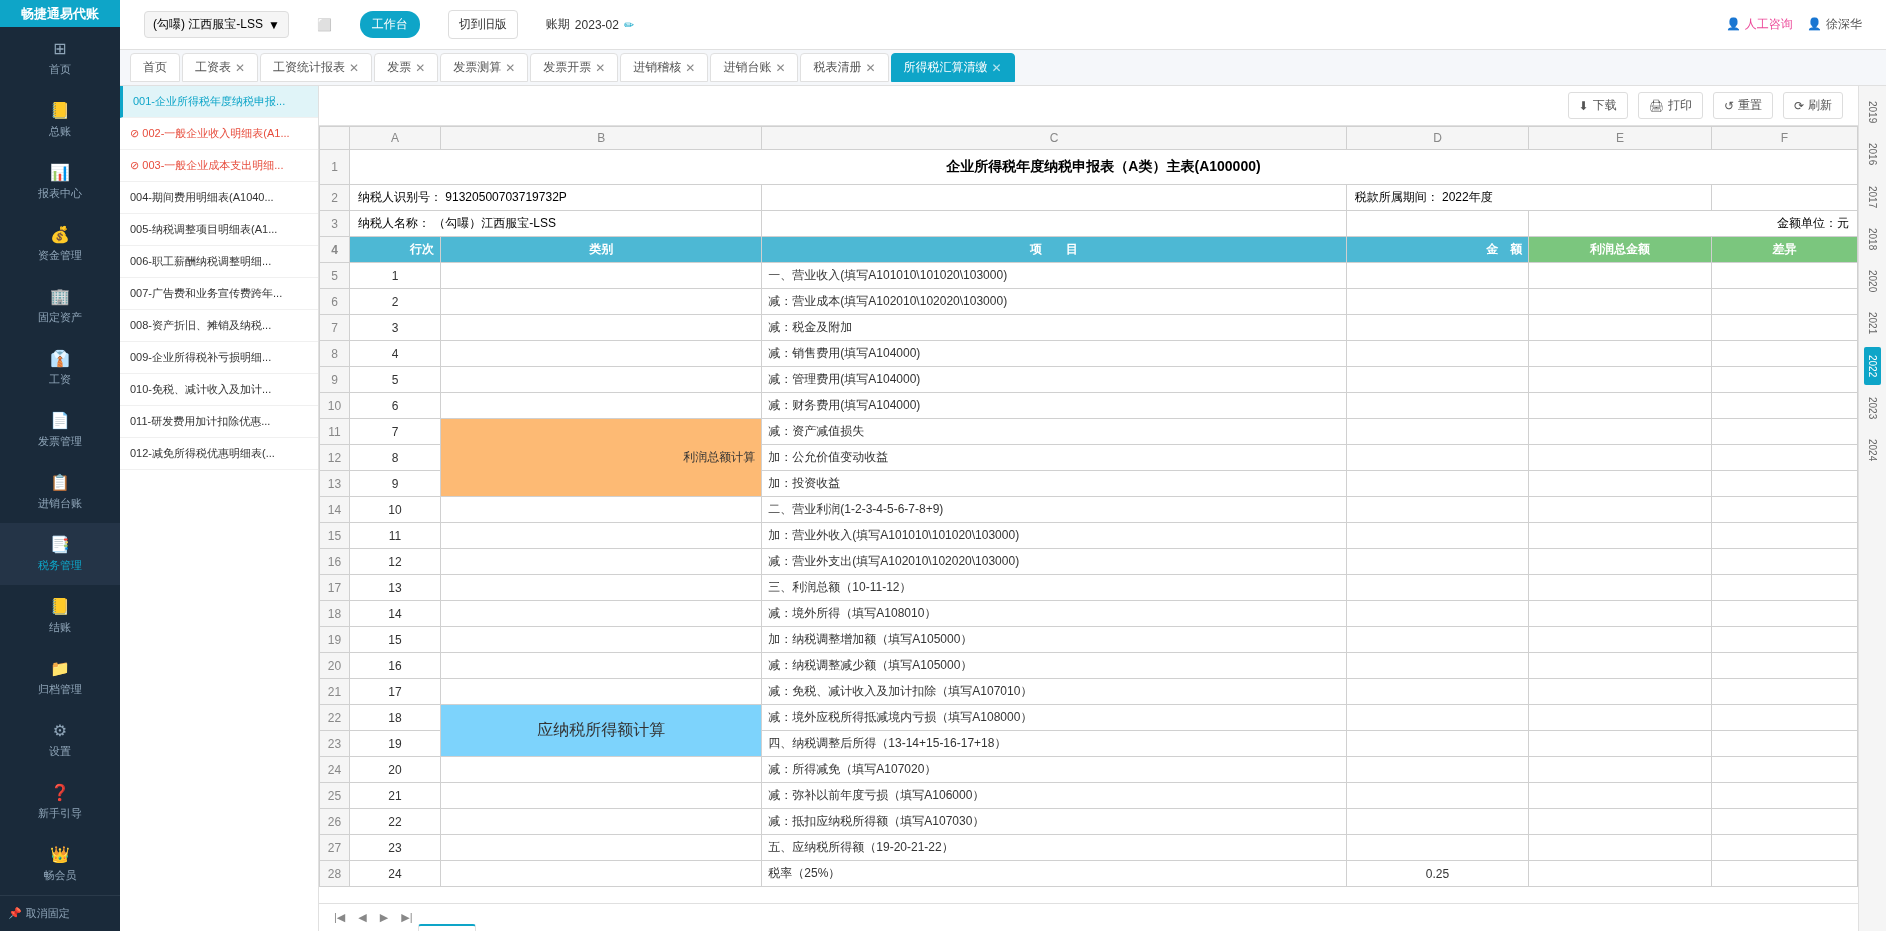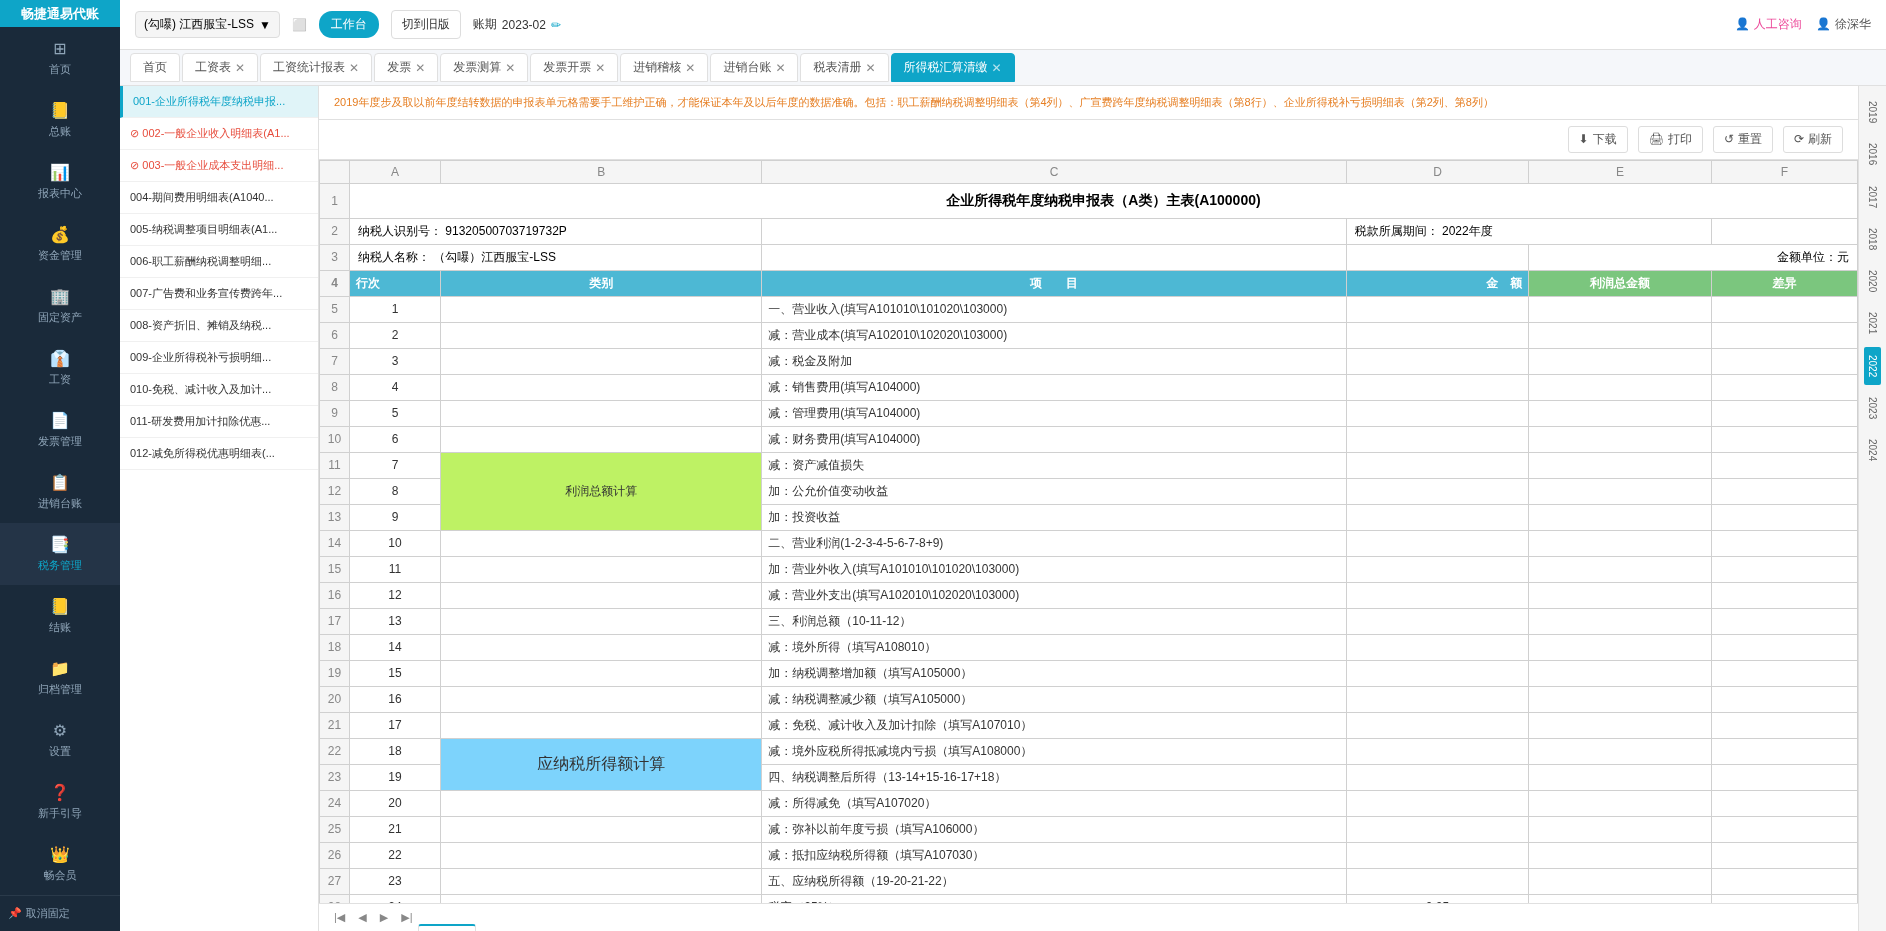--- a/index.html
+++ b/index.html
@@ -14,21 +14,21 @@
     .sidebar-item { display: flex; flex-direction: column; align-items: center; padding: 12px 5px; color: #8fa5b8; cursor: pointer; font-size: 11px; gap: 4px; }
     .sidebar-item.active { background: #243447; color: #0ea5c8; }
     .sidebar-item-icon { font-size: 16px; }
     .sidebar-bottom { margin-top: auto; }
     .sidebar-cancel { display: flex; align-items: center; padding: 10px 8px; color: #8fa5b8; cursor: pointer; font-size: 11px; gap: 4px; border-top: 1px solid #2a3a4a; }
     
     
     .main-content { flex: 1; display: flex; flex-direction: column; overflow: hidden; }
     
     
-    .top-bar { height: 50px; background: white; display: flex; align-items: center; padding: 0 15px; gap: 12px; border-bottom: 1px solid #e0e0e0; }
+    .top-bar { height: 50px; background: white; display: flex; align-items: center; padding: 0 24px; gap: 28px; border-bottom: 1px solid #e0e0e0; }
     .company-selector { display: flex; align-items: center; gap: 5px; background: #f5f5f5; border: 1px solid #ddd; border-radius: 4px; padding: 4px 8px; cursor: pointer; font-size: 12px; }
     .btn-workbench { background: #0ea5c8; color: white; border: none; border-radius: 13px; padding: 5px 12px; cursor: pointer; font-size: 12px; }
     .btn-switch { background: white; color: #333; border: 1px solid #ddd; border-radius: 4px; padding: 5px 10px; cursor: pointer; font-size: 12px; }
     .period-info { display: flex; align-items: center; gap: 5px; font-size: 12px; color: #333; }
     .top-right { margin-left: auto; display: flex; align-items: center; gap: 15px; color: #555; font-size: 12px; }
     
     
     .nav-tabs { height: 36px; background: #f5f7fa; display: flex; align-items: center; padding: 0 10px; gap: 2px; border-bottom: 1px solid #e0e0e0; overflow-x: auto; }
     .nav-tab { display: flex; align-items: center; gap: 4px; padding: 5px 12px; background: white; border: 1px solid #e0e0e0; border-radius: 4px 4px 0 0; cursor: pointer; font-size: 12px; color: #555; white-space: nowrap; }
     .nav-tab.active { background: #0ea5c8; color: white; border-color: #0ea5c8; }
@@ -235,23 +235,20 @@
         <div class="left-panel-item">007-广告费和业务宣传费跨年...</div>
         <div class="left-panel-item">008-资产折旧、摊销及纳税...</div>
         <div class="left-panel-item">009-企业所得税补亏损明细...</div>
         <div class="left-panel-item">010-免税、减计收入及加计...</div>
         <div class="left-panel-item">011-研发费用加计扣除优惠...</div>
         <div class="left-panel-item">012-减免所得税优惠明细表(...</div>
       </div>
 
       <div class="right-content">
 
-        <div class="warning-bar">
-          <span>2019年度步及取以前年度结转数据的申报表单元格需要手工维护正确，才能保证本年及以后年度的数据准确。包括：职工薪酬纳税调整明细表（第4列）、广宣费跨年度纳税调整明细表（第8行）、企业所得税补亏损明细表（第2列、第8列）</span>
-        </div>
 
         <div class="toolbar">
           <button class="toolbar-btn">
             <span>⬇</span>
             <span>下载</span>
           </button>
           <button class="toolbar-btn">
             <span>🖨</span>
             <span>打印</span>
           </button>
@@ -305,21 +302,21 @@
                   <span>纳税人名称：</span>
                   <span>（勾嚗）江西服宝-LSS</span>
                 </td>
                 <td></td>
                 <td></td>
                 <td colspan="2" style="text-align:right; padding:4px 8px;">金额单位：元</td>
               </tr>
 
               <tr class="header-row">
                 <td class="row-header" style="background:#f5f5f5; color:#888;">4</td>
-                <td style="background:#4db8d4; color:white; text-align:left; min-width:40px;">行次</td>
+                <td style="background:#4db8d4; color:white; text-align:right; min-width:40px;">行次</td>
                 <td style="background:#4db8d4; color:white; text-align:center; min-width:80px;">类别</td>
                 <td style="background:#4db8d4; color:white; text-align:center; min-width:320px;">项　　目</td>
                 <td style="background:#4db8d4; color:white; text-align:right; min-width:100px;">金　额</td>
                 <td style="background:#7bc67e; color:white; text-align:center; min-width:100px;">利润总金额</td>
                 <td style="background:#7bc67e; color:white; text-align:center; min-width:80px;">差异</td>
               </tr>
 
               <tr class="data-row">
                 <td class="row-header">5</td>
                 <td style="text-align:center;">1</td>
@@ -370,21 +367,21 @@
                 <td style="text-align:center;">6</td>
                 <td></td>
                 <td>减：财务费用(填写A104000)</td>
                 <td></td>
                 <td></td>
                 <td></td>
               </tr>
               <tr class="data-row">
                 <td class="row-header">11</td>
                 <td style="text-align:center;">7</td>
-                <td rowspan="3" style="text-align:center; vertical-align:middle; background:#bef264;">利润总额计算</td>
+                <td rowspan="3" style="text-align:right; vertical-align:middle; background:#fdba74;">利润总额计算</td>
                 <td>减：资产减值损失</td>
                 <td></td>
                 <td></td>
                 <td></td>
               </tr>
               <tr class="data-row">
                 <td class="row-header">12</td>
                 <td style="text-align:center;">8</td>
                 <td>加：公允价值变动收益</td>
                 <td></td>

